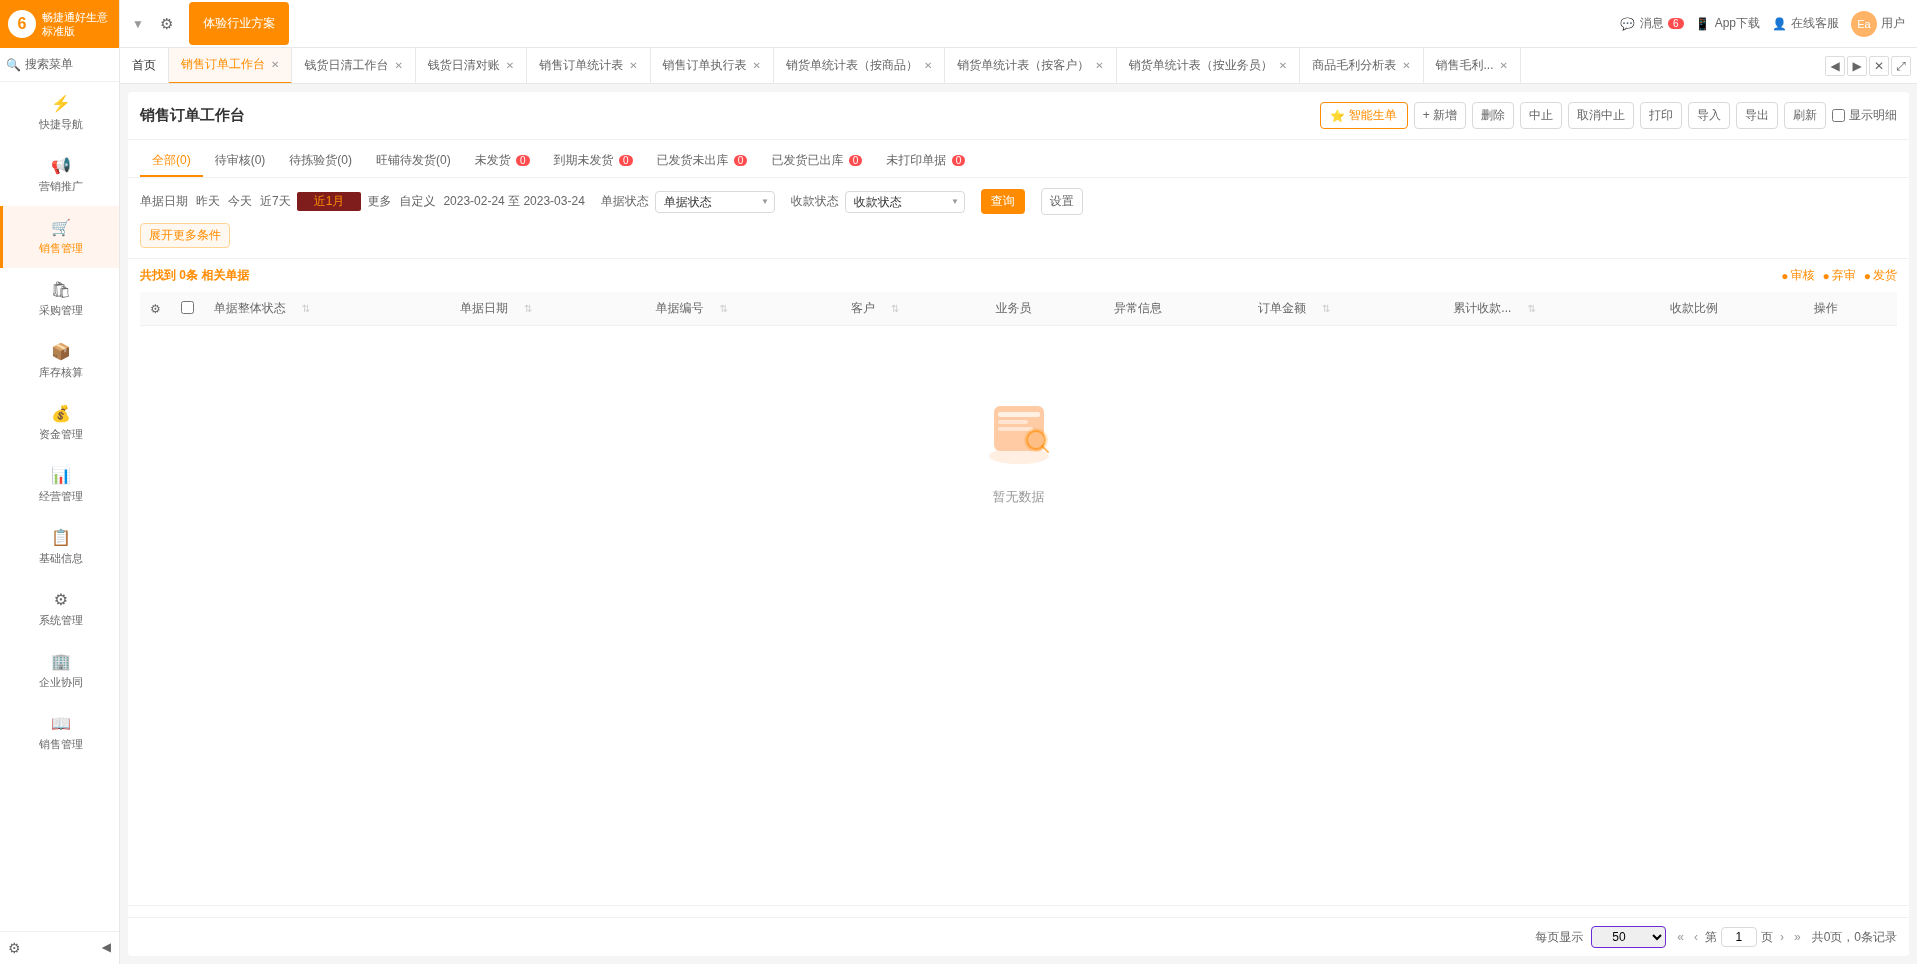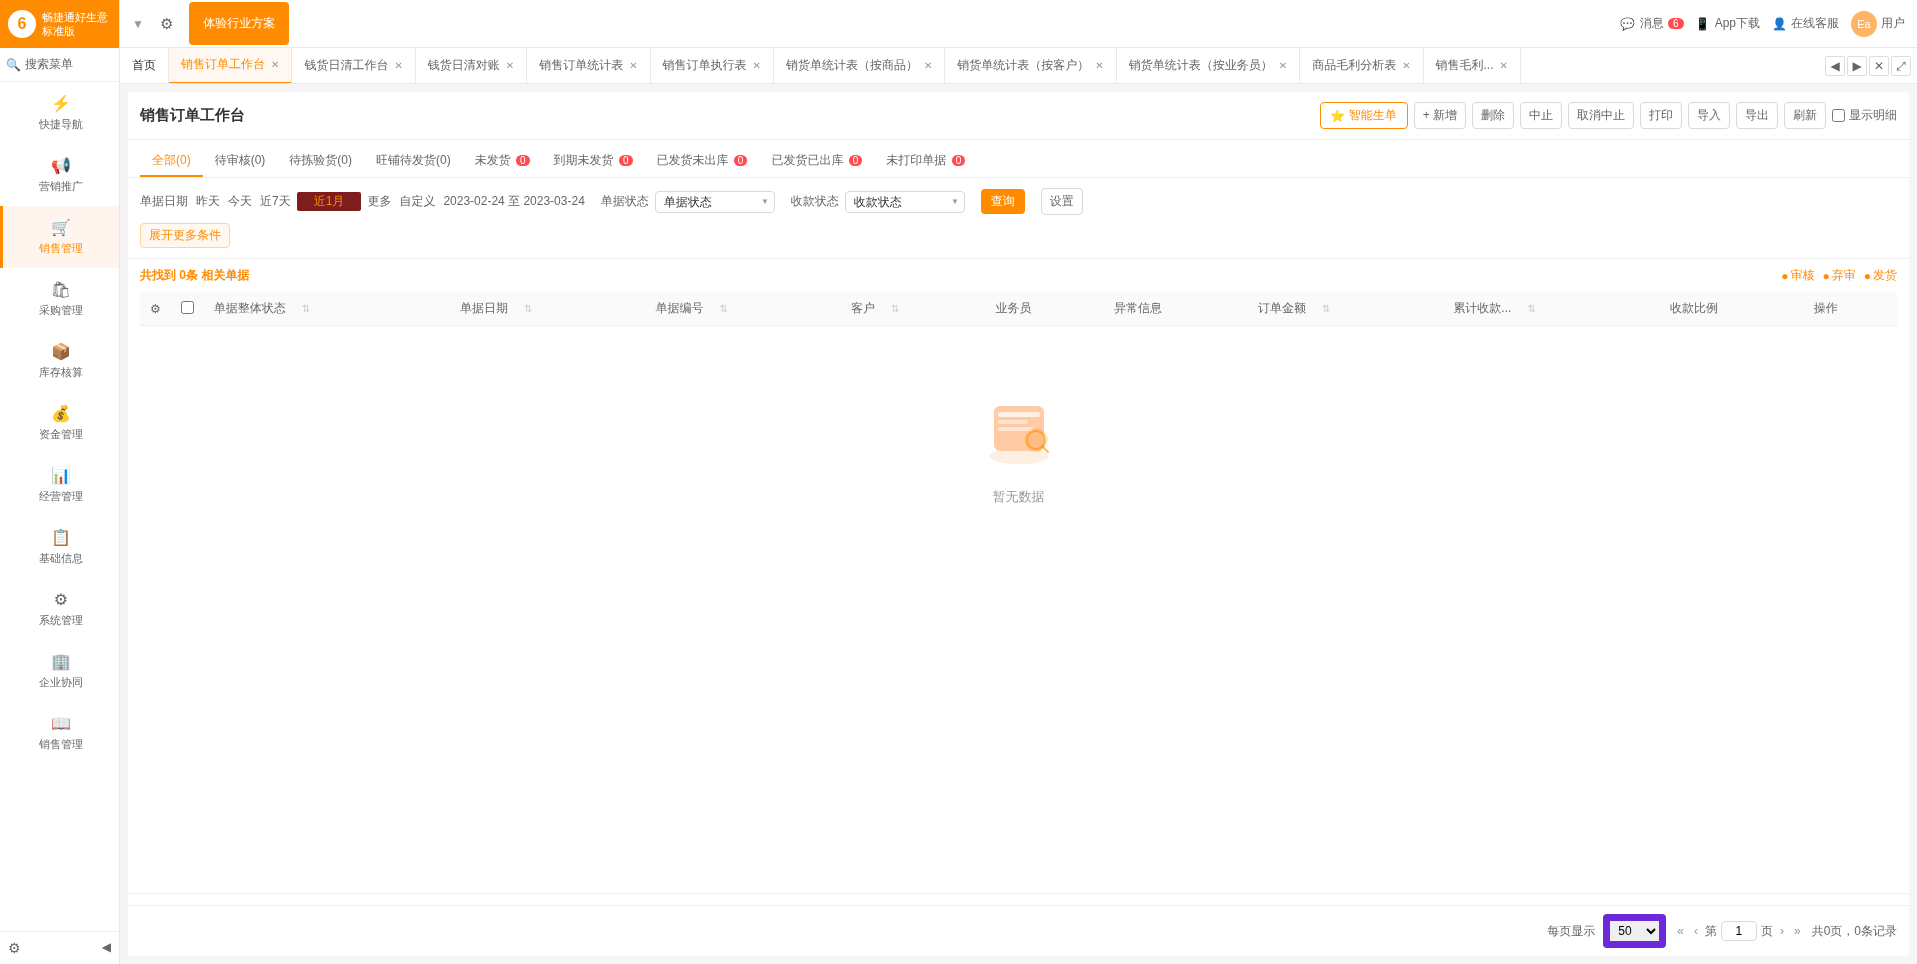--- a/index.html
+++ b/index.html
@@ -87,21 +87,21 @@
     .th-sort { display: flex; align-items: center; gap: 16px; cursor: pointer; }
     .sort-icon { color: #ccc; font-size: 10px; }
 
     
     .empty-state { display: flex; flex-direction: column; align-items: center; justify-content: center; padding: 60px 0; gap: 12px; }
     .empty-text { color: #999; font-size: 13px; }
 
     
     .pagination { padding: 8px 12px; display: flex; align-items: center; justify-content: flex-end; gap: 8px; border-top: 1px solid #f0f0f0; }
     .page-size-label { color: #666; font-size: 12px; }
-    .page-size-select { border: 7px solid #6d28d9; border-radius: 4px; padding: 2px 4px; font-size: 12px; }
+    .page-size-select { border: 1px solid #6d28d9; border-radius: 4px; padding: 2px 16px; font-size: 12px; }
     .page-nav { display: flex; align-items: center; gap: 4px; color: #666; font-size: 12px; }
     .page-nav-btn { cursor: pointer; color: #999; padding: 0 3px; }
     .page-input { border: 1px solid #d9d9d9; border-radius: 4px; width: 36px; text-align: center; padding: 2px 4px; font-size: 12px; }
     .page-total { color: #666; font-size: 12px; }
 
     
     .table-wrap::-webkit-scrollbar { height: 6px; }
     .table-wrap::-webkit-scrollbar-thumb { background: #ccc; border-radius: 3px; }
     .gear-icon { font-size: 14px; color: #666; cursor: pointer; }
   </style>

